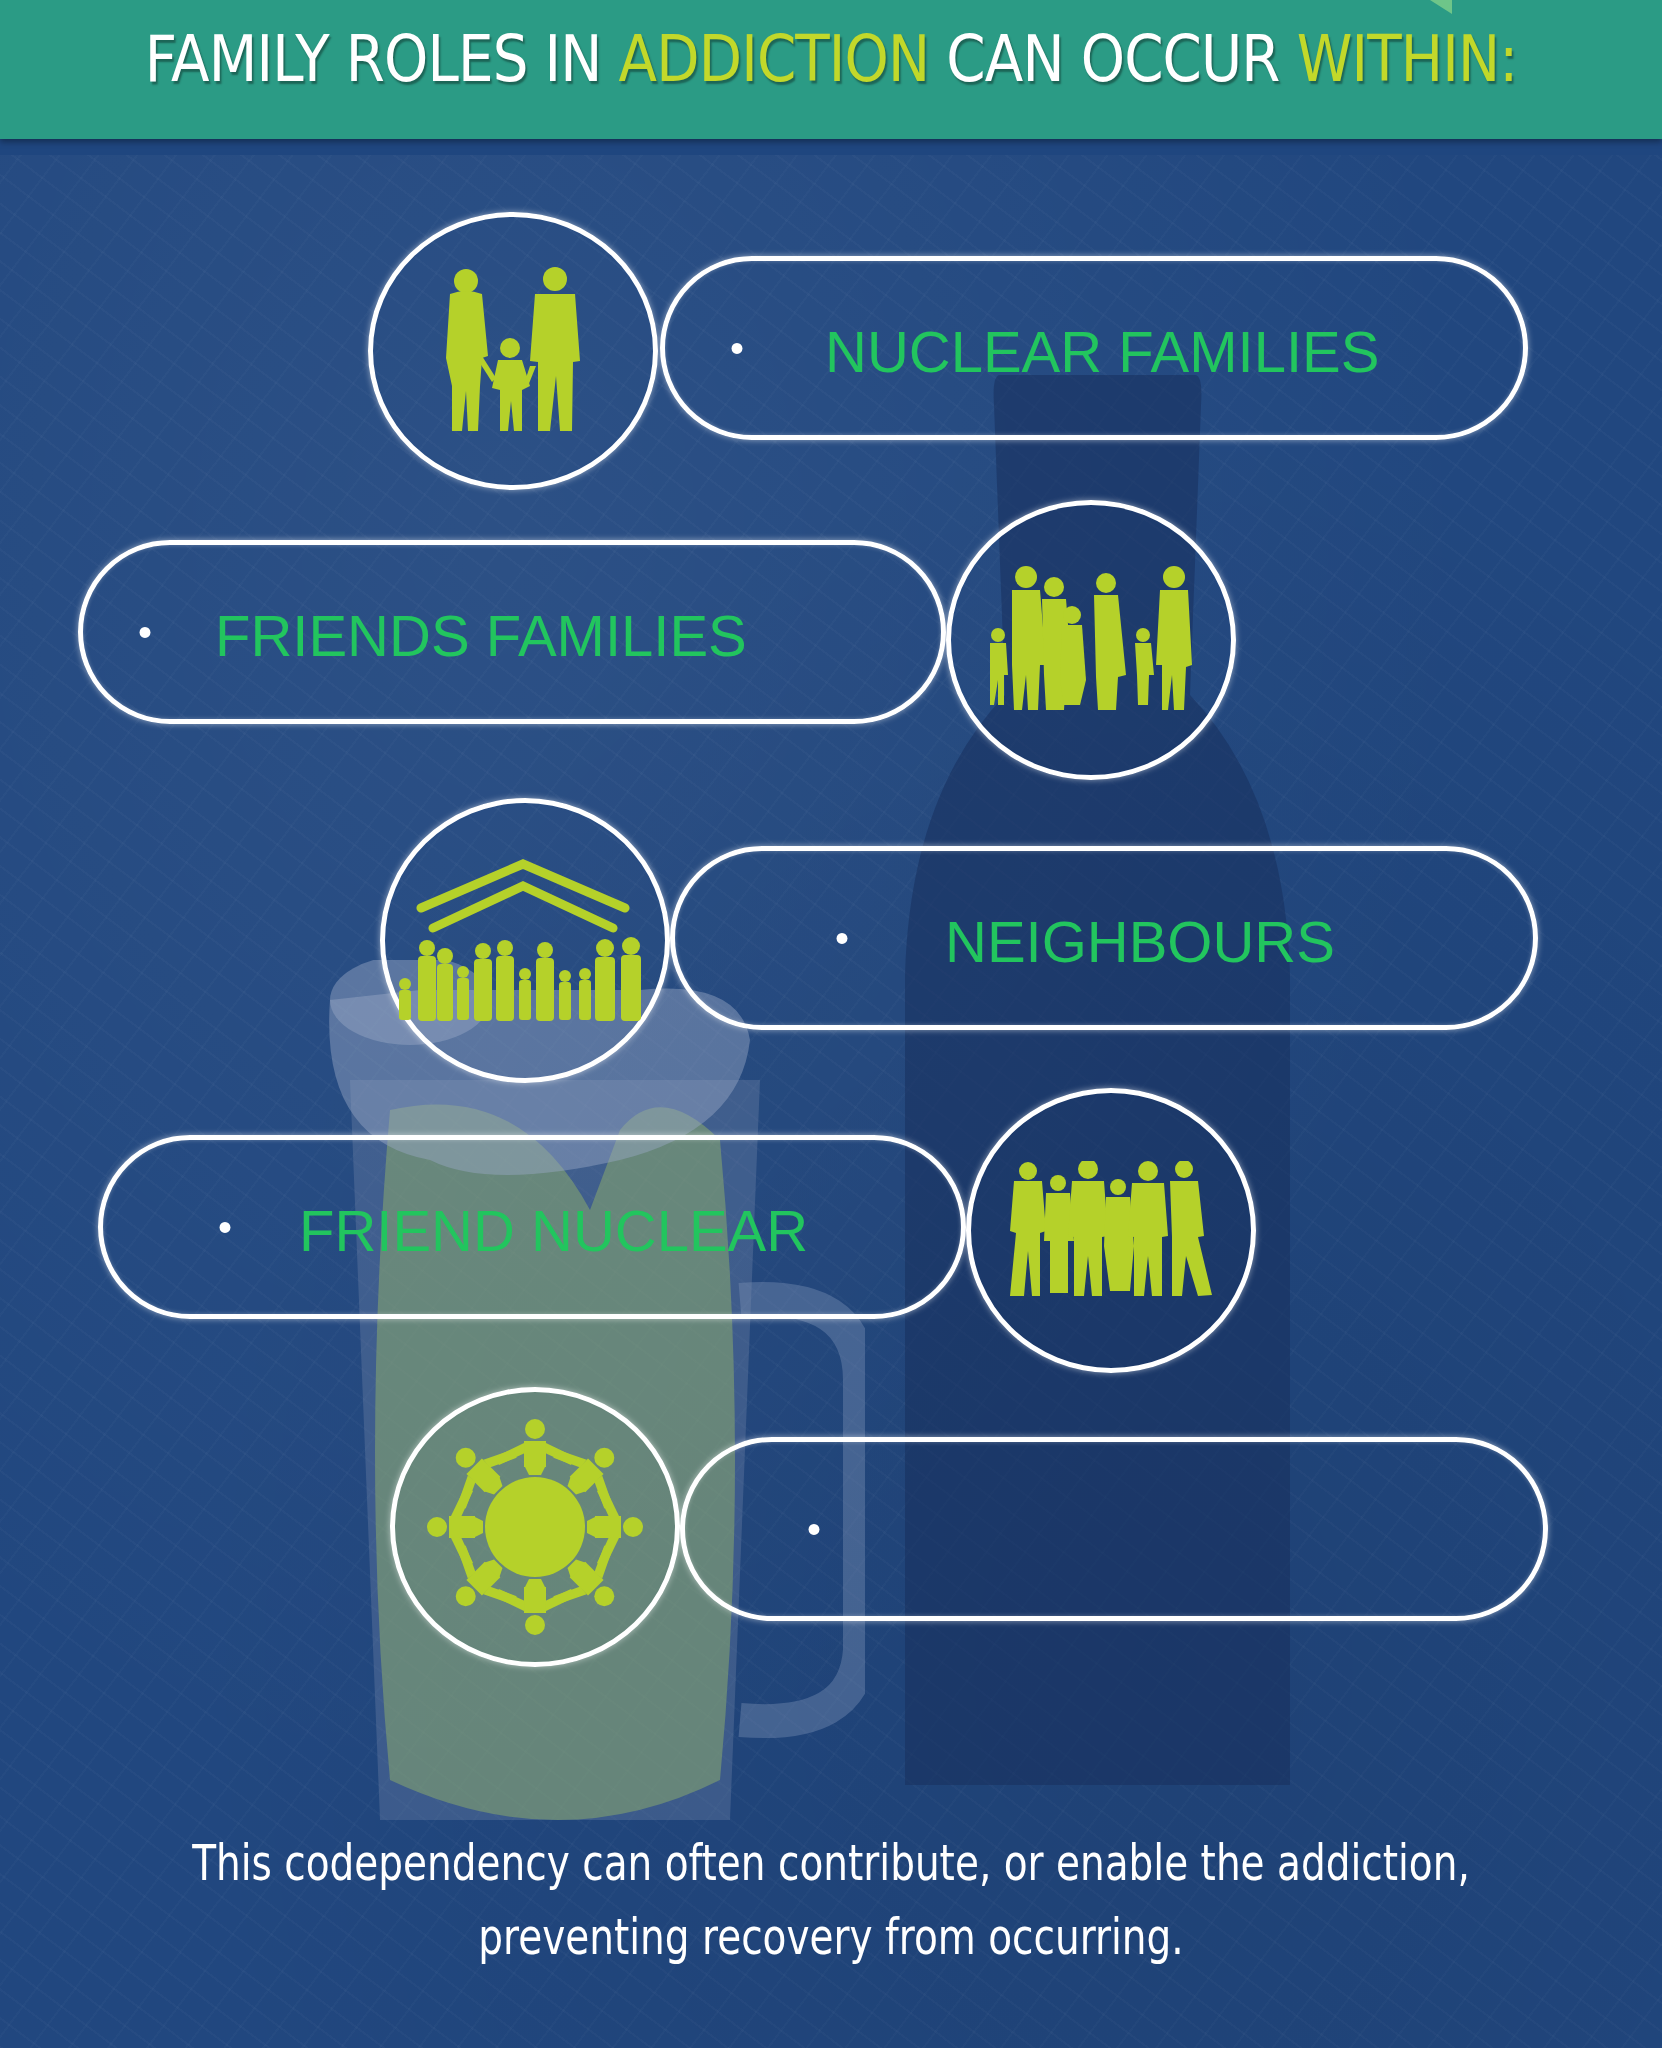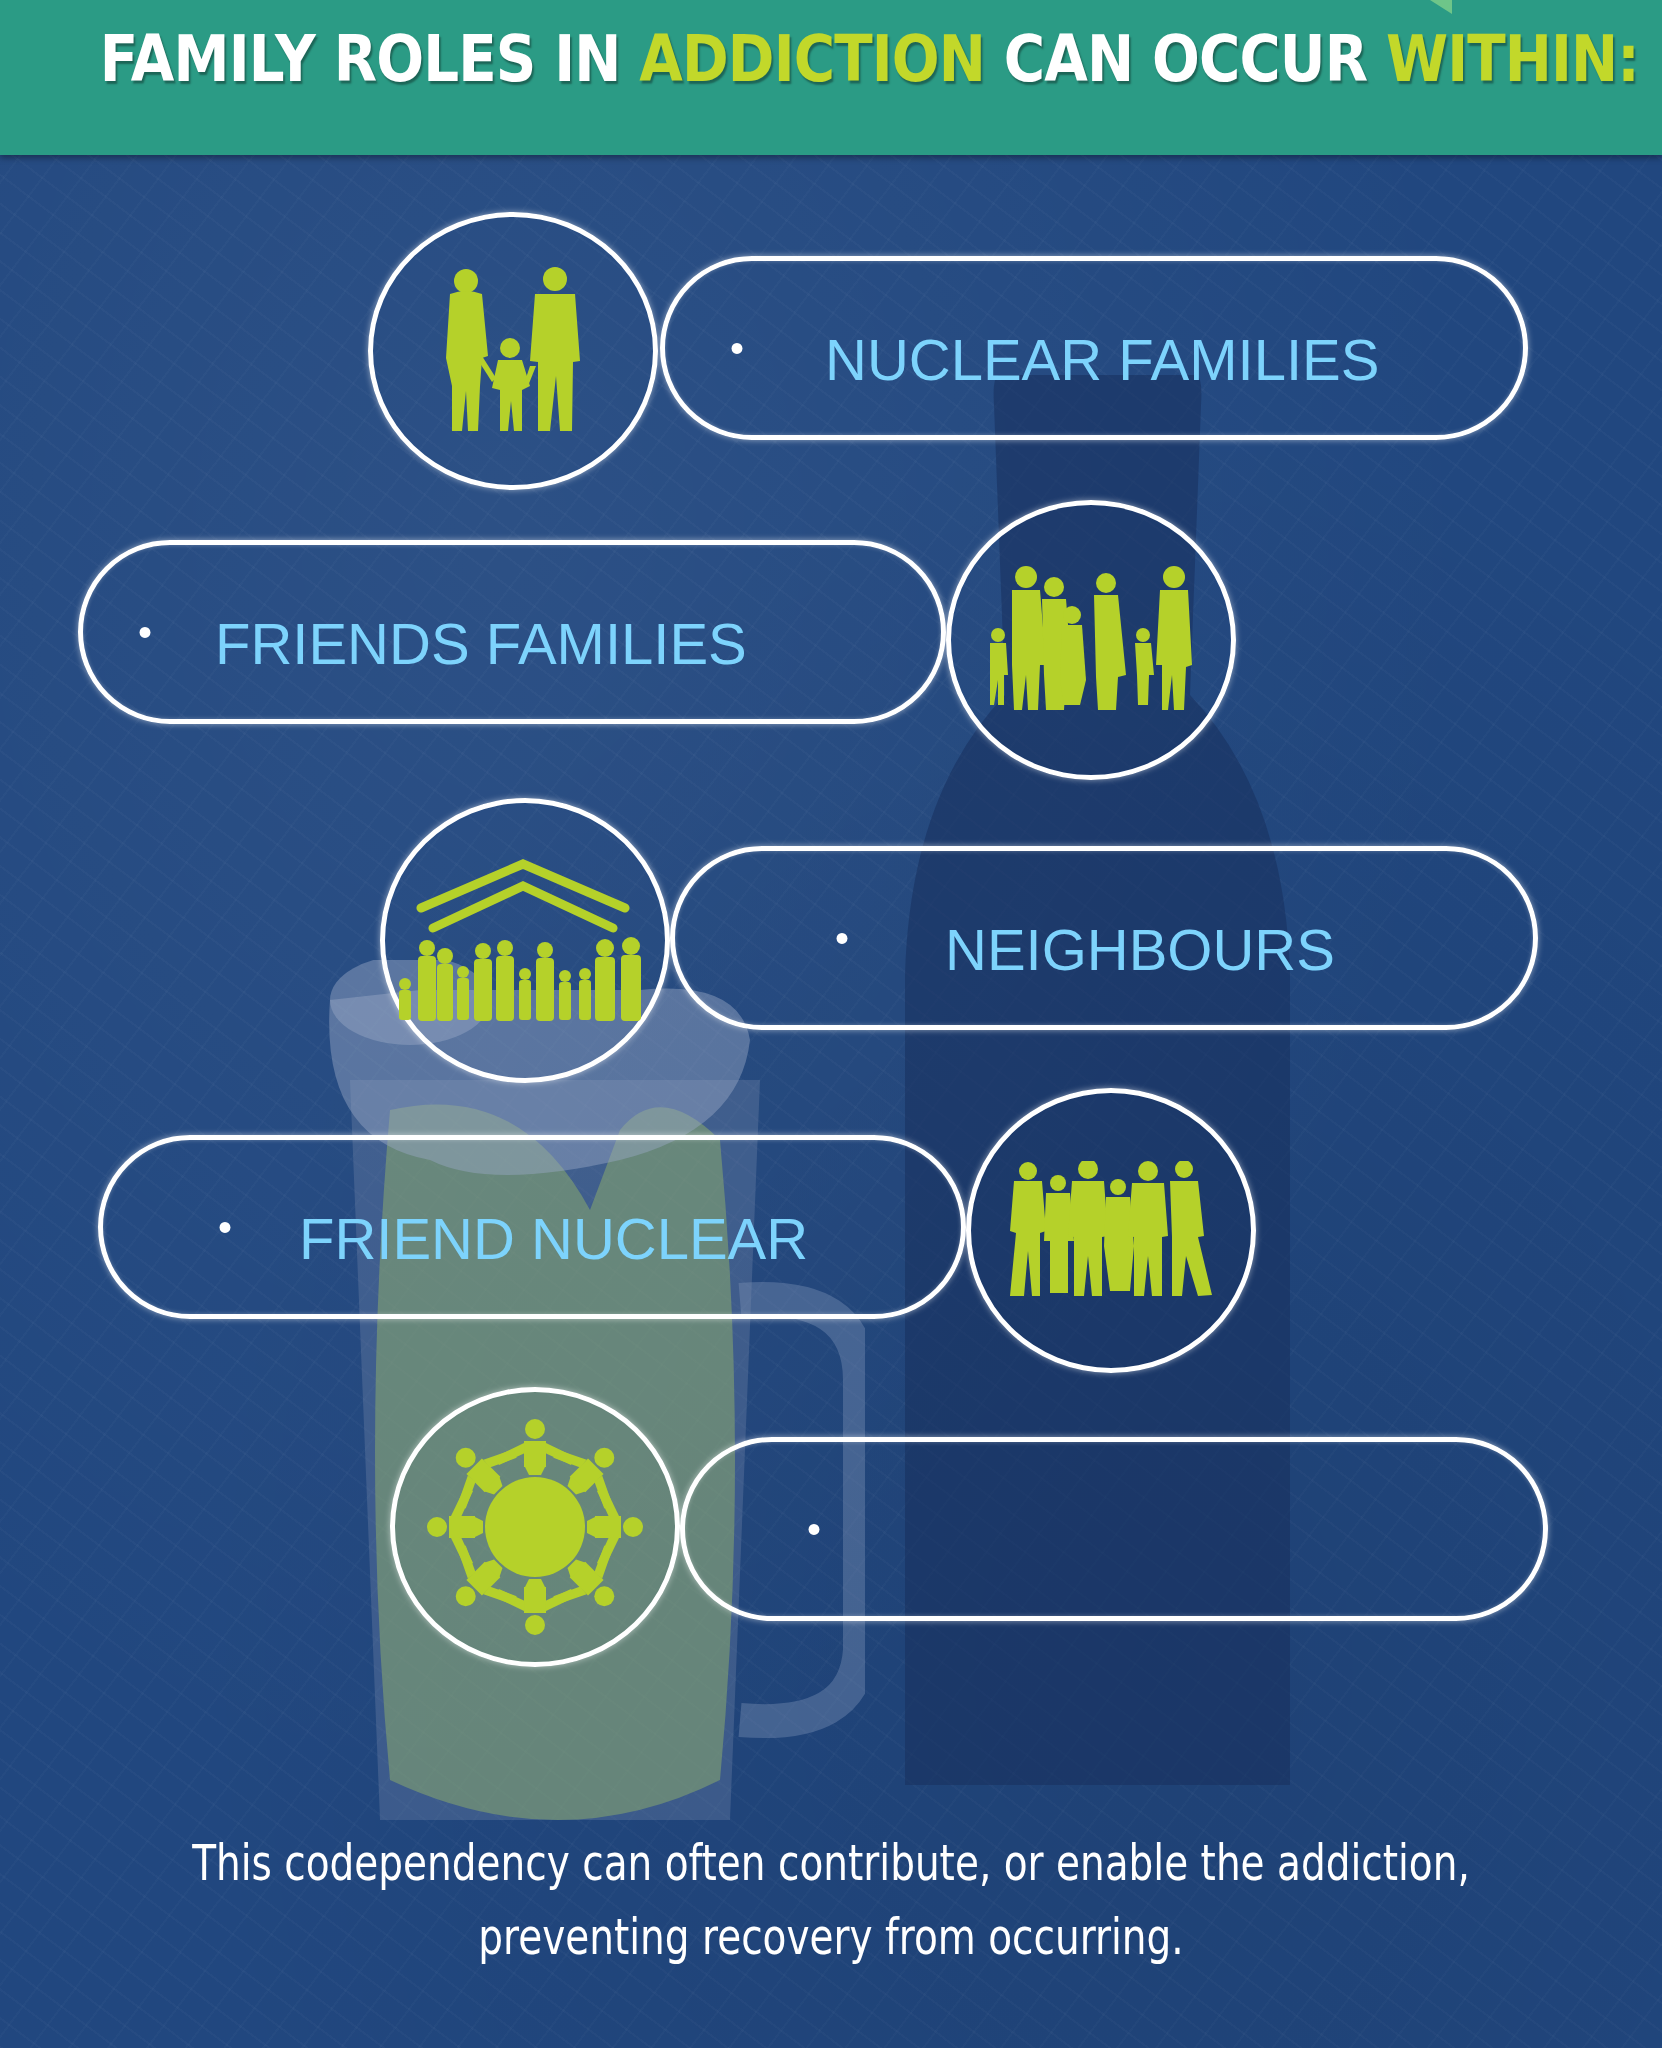--- a/index.html
+++ b/index.html
@@ -4,31 +4,31 @@
 <style>
   html,body{margin:0;padding:0;}
   body{width:1662px;height:2048px;position:relative;overflow:hidden;background:#1f467f;font-family:"Liberation Sans",sans-serif;}
   .bg{position:absolute;left:0;top:155px;width:1662px;height:1893px;
       background:
         radial-gradient(ellipse at 30% 20%, rgba(255,255,255,0.05), transparent 60%),
         radial-gradient(ellipse at 70% 80%, rgba(0,0,0,0.08), transparent 60%),
         repeating-linear-gradient(37deg, rgba(255,255,255,0.025) 0 2px, transparent 2px 23px),
         repeating-linear-gradient(-53deg, rgba(255,255,255,0.02) 0 2px, transparent 2px 31px),
         #21477f;}
-  .header{position:absolute;left:0;top:0;width:1662px;height:155px;background:#2b9b85;box-shadow:0 3px 6px rgba(0,0,0,0.35);font-weight:bold;}
+  .header{position:absolute;left:0;top:0;width:1662px;height:139px;background:#2b9b85;box-shadow:0 3px 6px rgba(0,0,0,0.35);}
   .header .corner{position:absolute;right:210px;top:0;width:0;height:0;border-left:22px solid transparent;border-top:14px solid #7fcf8a;opacity:.8;}
   .title{position:absolute;left:0;top:22px;width:1662px;text-align:center;font-family:"DejaVu Sans",sans-serif;font-size:64px;letter-spacing:-1px;color:#fff;text-shadow:2px 3px 2px rgba(0,0,0,0.35);transform:scaleX(0.88);transform-origin:center;white-space:nowrap;}
   .title .hl{color:#c2d82a;}
 
   
   .bottle{position:absolute;left:905px;top:375px;width:385px;height:1410px;}
   .mug{position:absolute;left:320px;top:960px;width:545px;height:880px;}
 
   .pill{position:absolute;height:184px;border:5px solid #fff;border-radius:100px;box-sizing:border-box;box-shadow:0 0 6px rgba(255,255,255,0.5), inset 0 0 4px rgba(255,255,255,0.3);}
-  .pill .label{position:absolute;top:12px;height:174px;line-height:174px;color:#7dd3fc;font-size:58px;white-space:nowrap;}
+  .pill .label{position:absolute;top:4px;height:174px;line-height:174px;color:#22c55e;font-size:58px;white-space:nowrap;}
   .pill .bullet{position:absolute;top:0;height:174px;line-height:174px;color:#fff;font-size:40px;}
   .circle{position:absolute;border:5px solid #fff;border-radius:50%;box-sizing:border-box;box-shadow:0 0 6px rgba(255,255,255,0.5);display:flex;align-items:center;justify-content:center;}
   .circle svg{display:block;}
   .footer{position:absolute;left:0;top:1826px;width:1662px;text-align:center;color:#fff;font-family:"DejaVu Sans",sans-serif;font-size:50px;line-height:74px;transform:scaleX(0.78);transform-origin:center;}
 </style>
 </head>
 <body>
 
 <div class="bg"></div>
 

